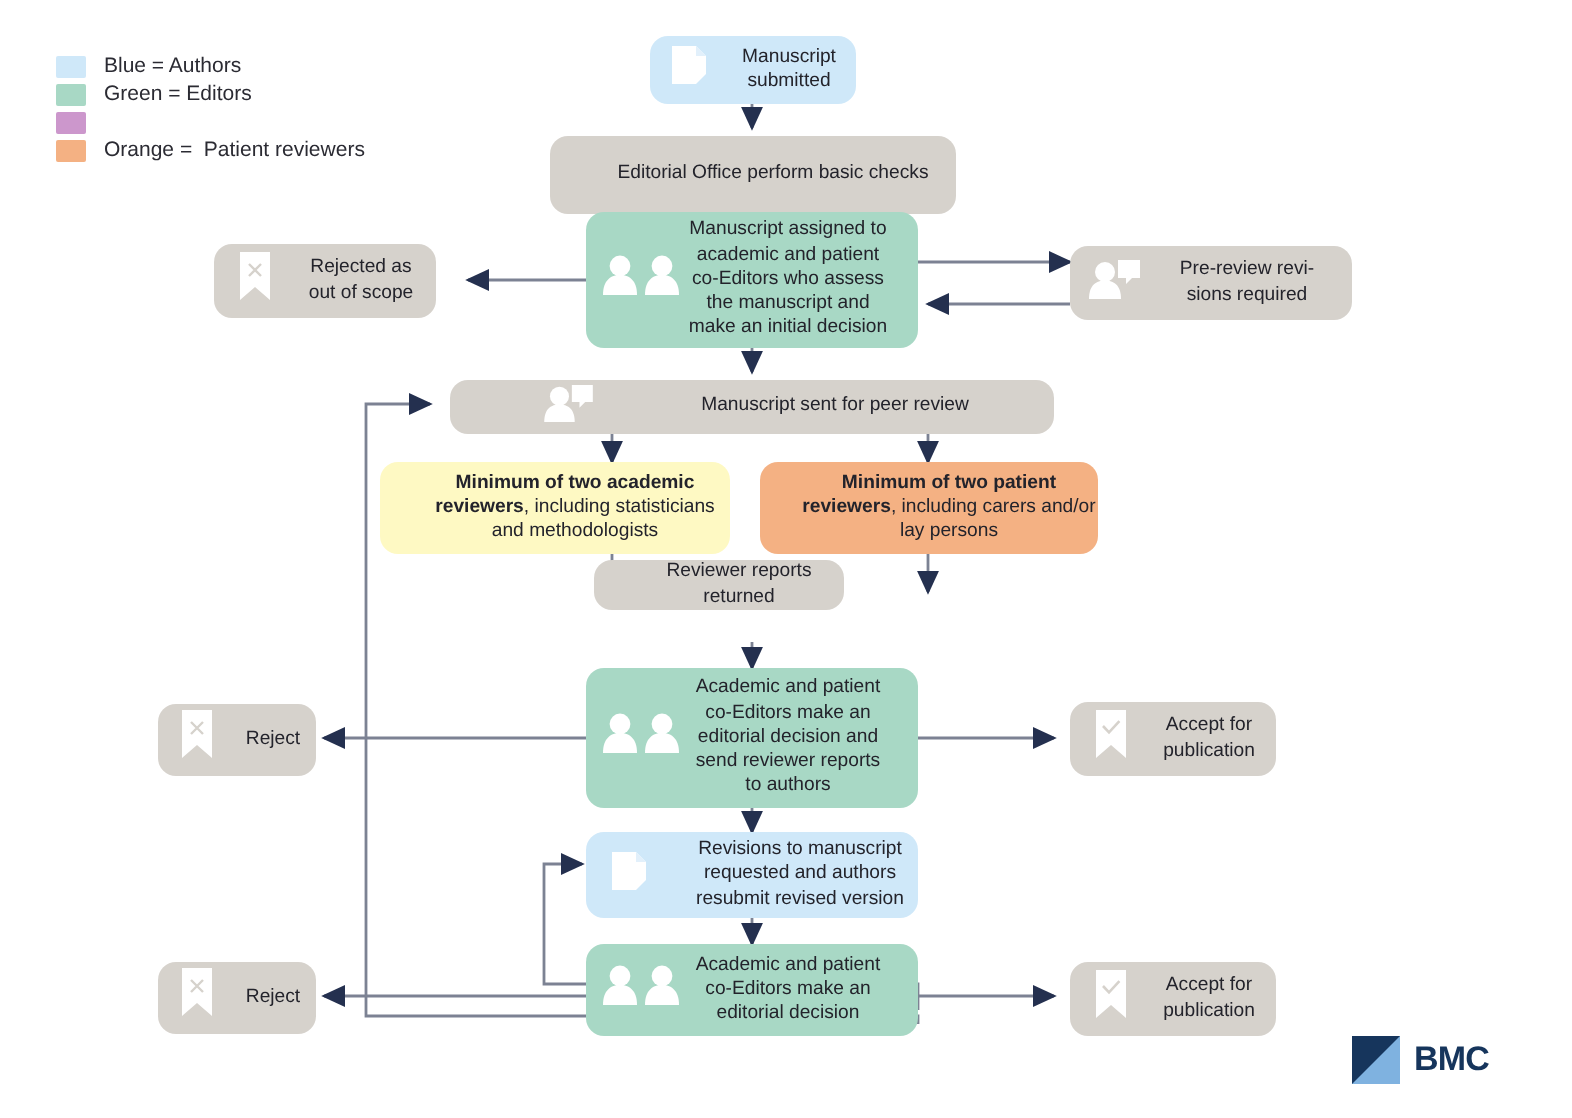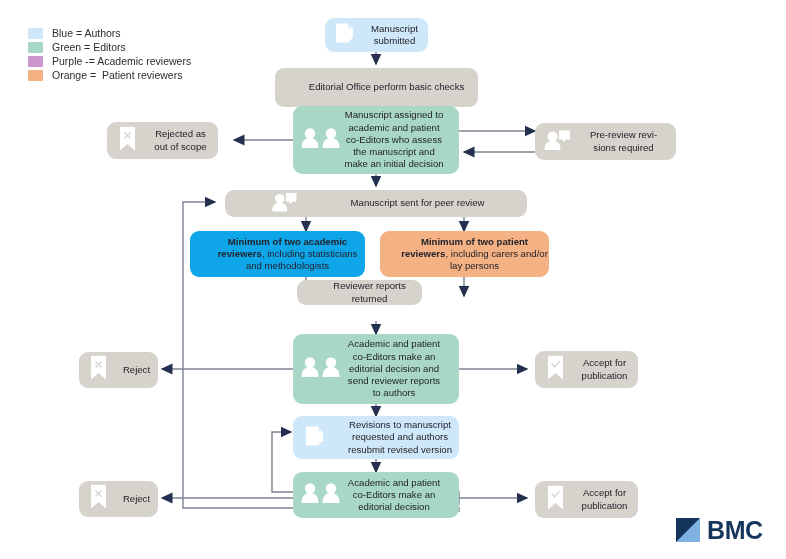--- a/index.html
+++ b/index.html
@@ -71,21 +71,21 @@
   .node-icon {
     position: absolute;
     left: 10px;
     top: 50%;
     transform: translateY(-50%);
     z-index: 1;
   }
   .grey  { background: #d6d2cc; }
   .green { background: #a8d8c5; }
   .blue  { background: #cfe8f9; }
-  .purple{ background: #0ea5e9; }
+  .purple{ background: #fef9c3; }
   .orange{ background: #f4b183; }
   .bold  { font-weight: bold; }
   
   .bmc {
     position: absolute;
     left: 676px;
     top: 518px;
     display: flex;
     align-items: center;
   }
@@ -98,21 +98,21 @@
   }
   .bmc-mark::after {
     content: "";
     position: absolute;
     left: 0; top: 0;
     width: 0; height: 0;
     border-left: 24px solid #16355c;
     border-bottom: 24px solid transparent;
   }
   .bmc-text {
-    font-size: 25px;
+    font-size: 17px;
     font-weight: bold;
     color: #16355c;
     letter-spacing: -0.4px;
     line-height: 24px;
   }
 </style>
 </head>
 <body>
 
 <div id="canvas">
@@ -169,21 +169,20 @@
     <div class="legend-row">
       <span class="legend-swatch" style="background:#cfe8f9"></span>
       <span class="legend-label">Blue = Authors</span>
     </div>
     <div class="legend-row">
       <span class="legend-swatch" style="background:#a8d8c5"></span>
       <span class="legend-label">Green = Editors</span>
     </div>
     <div class="legend-row">
       <span class="legend-swatch" style="background:#cc97cc"></span>
-      <span class="legend-label">Purple -= Academic reviewers</span>
     </div>
     <div class="legend-row">
       <span class="legend-swatch" style="background:#f4b183"></span>
       <span class="legend-label">Orange =  Patient reviewers</span>
     </div>
   </div>
 
   <div class="node blue has-icon" style="left:325px; top:18px; width:103px; height:34px;">
     <span class="node-icon">
       <svg width="19" height="21" viewBox="0 0 19 21">

